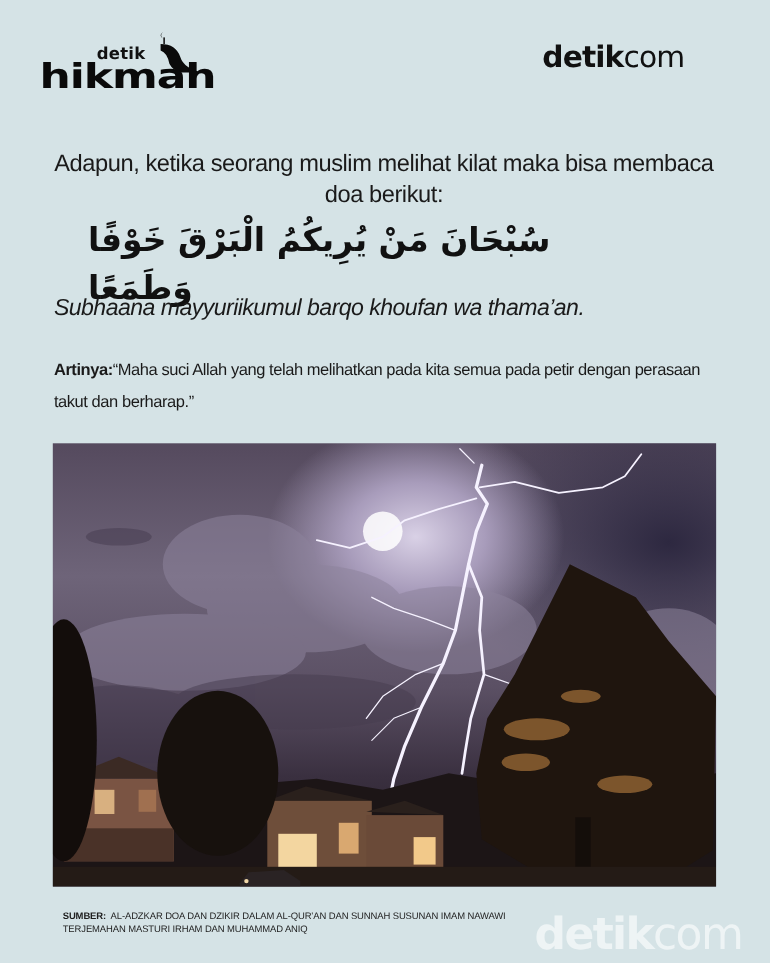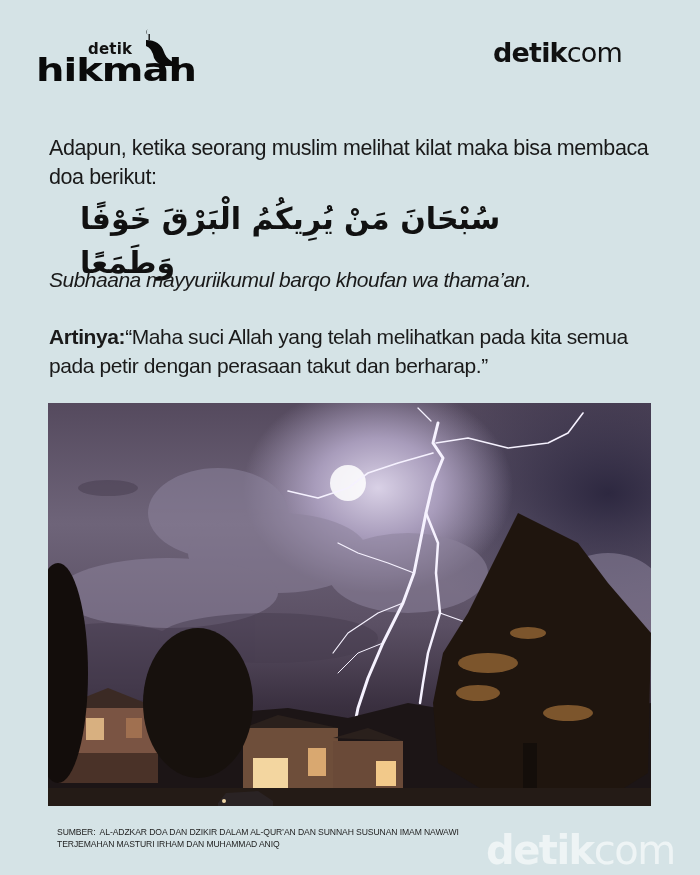--- a/index.html
+++ b/index.html
@@ -29,51 +29,51 @@
   .logo-detikcom {
     position: absolute; left: 493px; top: 38px;
     font-family: "DejaVu Sans", sans-serif; font-size: 27px; color: #111;
     letter-spacing: -0.8px; line-height: 30px;
   }
   .logo-detikcom .b { font-weight: 700; }
   .logo-detikcom .r { font-weight: 400; }
 
   .intro {
     position: absolute; left: 49px; top: 134px; width: 600px;
-    font-size: 21.5px; line-height: 29px; color: #1a1a1a; letter-spacing: -0.4px;
+    font-size: 21.5px; line-height: 29px; color: #1a1a1a; letter-spacing: -0.4px; text-align: center;
   }
   .arabic {
     position: absolute; left: 80px; top: 197px; width: 440px;
     font-family: "DejaVu Sans", sans-serif; font-size: 30px; font-weight: 700;
     direction: rtl; text-align: left; color: #111; line-height: 44px;
   }
   .latin {
     position: absolute; left: 49px; top: 265px; width: 610px;
     font-size: 21px; font-style: italic; color: #1a1a1a; letter-spacing: -0.5px; line-height: 29px;
   }
   .meaning {
     position: absolute; left: 49px; top: 322px; width: 610px;
-    font-size: 21px; line-height: 29px; color: #1a1a1a; letter-spacing: -0.4px;
+    font-size: 15px; line-height: 29px; color: #1a1a1a; letter-spacing: -0.4px;
   }
   .meaning .label { font-weight: 700; }
 
   .photo {
     position: absolute; left: 48px; top: 403px; width: 603px; height: 403px;
     overflow: hidden;
     background: radial-gradient(ellipse 180px 140px at 330px 85px, #d9d1e6 0%, #a89cbb 35%, rgba(110,98,128,0) 75%),
                 radial-gradient(ellipse 260px 180px at 560px 90px, #2d2840 0%, rgba(45,40,64,0) 80%),
                 linear-gradient(180deg, #554a5e 0%, #6e6479 30%, #5b5064 55%, #3a3040 75%, #21191e 100%);
   }
   .photo svg { position: absolute; left: 0; top: 0; }
 
   .source {
     position: absolute; left: 57px; top: 826px; width: 460px;
     font-size: 8.6px; line-height: 12px; color: #1e1e1e; letter-spacing: -0.1px;
   }
-  .source .label { font-weight: 400; }
+  .source .label { font-weight: 700; }
   .watermark {
     position: absolute; left: 486px; top: 828px;
     font-family: "DejaVu Sans", sans-serif; font-size: 40px; color: #eef4f5;
     letter-spacing: -1.5px; line-height: 44px;
   }
   .watermark .b { font-weight: 700; }
 </style>
 </head>
 <body>
 

